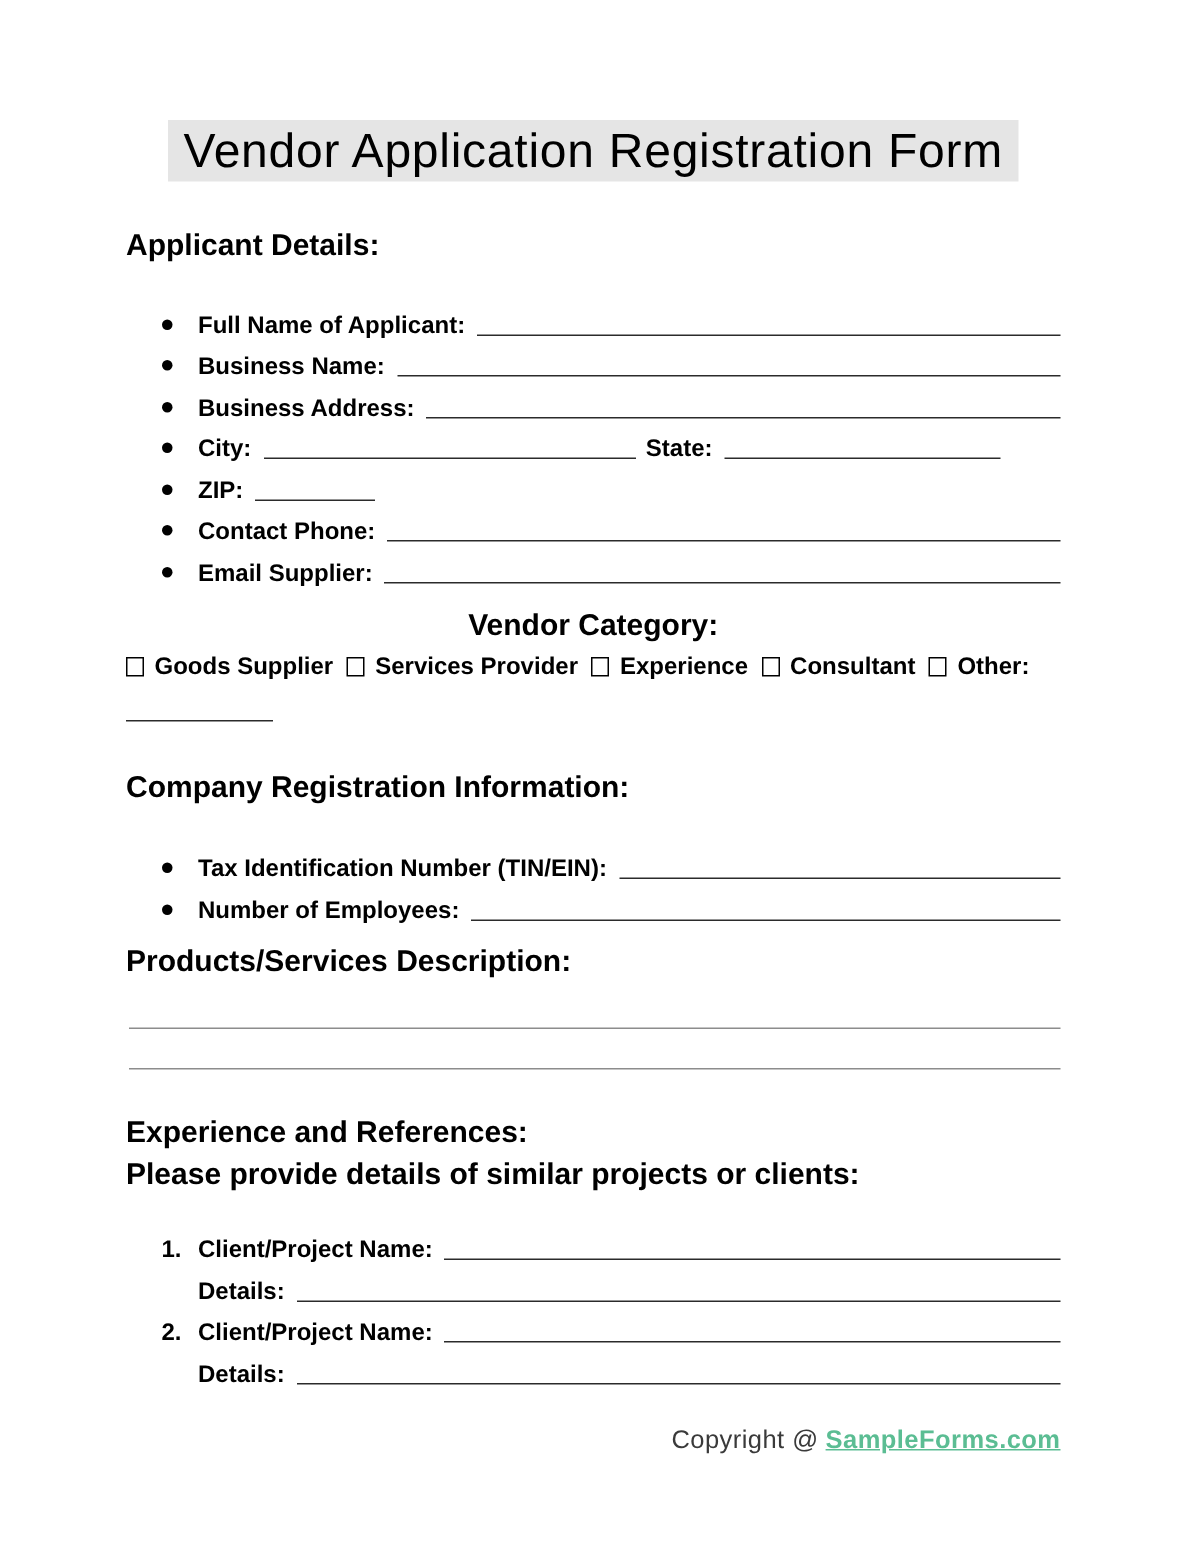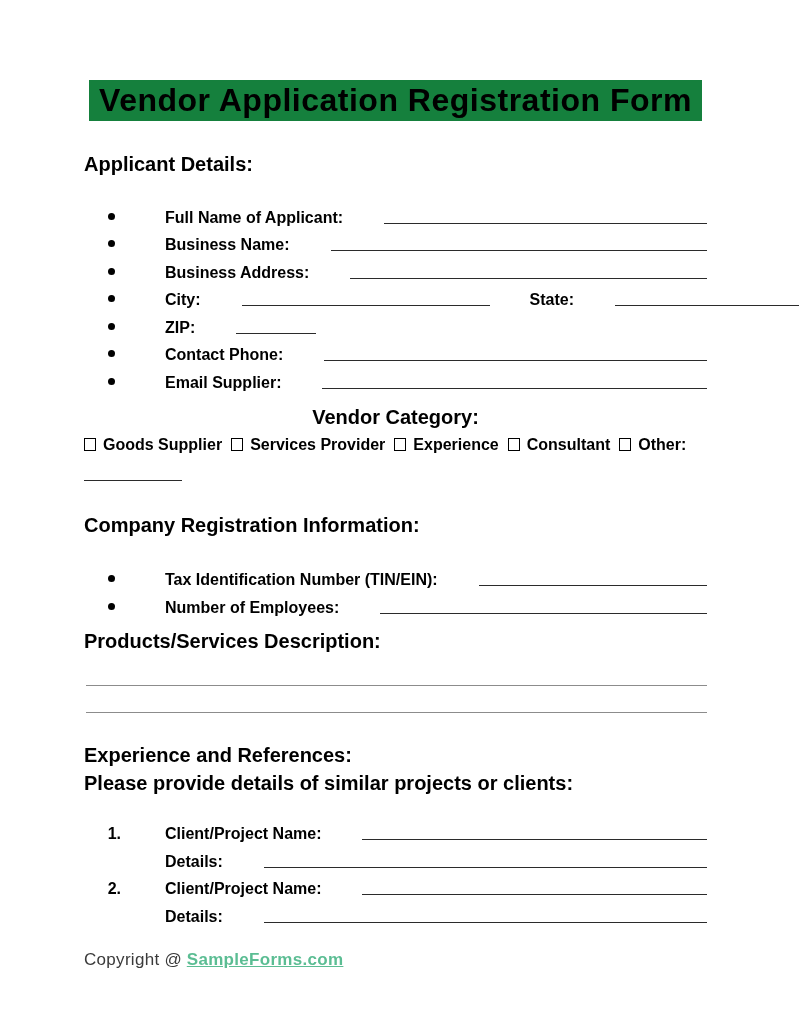--- a/index.html
+++ b/index.html
@@ -10,22 +10,22 @@
     color: #000;
     overflow: hidden;
   }
   .page { width: 799px; height: 1034px; background: #fff; }
   .content { padding: 0 92px 0 84px; }
 
   
   .title-wrap { margin-top: 80px; text-align: center; }
   .title {
     display: inline-block;
-    background: #15803d;
-    font-size: 32px; font-weight: bold;
+    background: #e5e5e5;
+    font-size: 32px; font-weight: normal;
     line-height: 41px;
     padding: 0 10px;
     letter-spacing: 0.5px;
     white-space: nowrap;
   }
 
   .heading { font-size: 20px; font-weight: bold; line-height: 19px; }
   .h-applicant { margin-top: 34px; }
   .h-vendor { margin-top: 16px; text-align: center; }
   .h-company { margin-top: 35px; }
@@ -35,21 +35,20 @@
 
   
   .rows { list-style: none; }
   .rows-applicant { margin-top: 25px; }
   .rows-company { margin-top: 27px; }
   .rows-clients { margin-top: 23px; }
   .row {
     display: flex;
     align-items: flex-end;
     height: 27.5px;
-    gap: 33px;
   }
   .marker {
     flex: 0 0 48px;
     display: flex;
     align-items: flex-end;
   }
   .marker .dot {
     width: 7px; height: 7px; border-radius: 50%;
     background: #000;
     margin-left: 24px; margin-bottom: 7px;
@@ -99,21 +98,21 @@
     height: 0;
     border-bottom: 1.5px solid #8c8c8c;
     margin-left: 2px;
   }
   .rule-1 { margin-top: 34px; }
   .rule-2 { margin-top: 26px; }
 
   
   .footer {
     margin-top: 22px;
-    text-align: left;
+    text-align: right;
     font-size: 17px;
     line-height: 23px;
   }
   .footer .prefix { color: #3a3a3a; letter-spacing: 0.3px; }
   .footer .brand {
     color: #5bbd93; font-weight: bold;
     text-decoration: underline;
     letter-spacing: 0.3px;
     cursor: pointer;
   }

